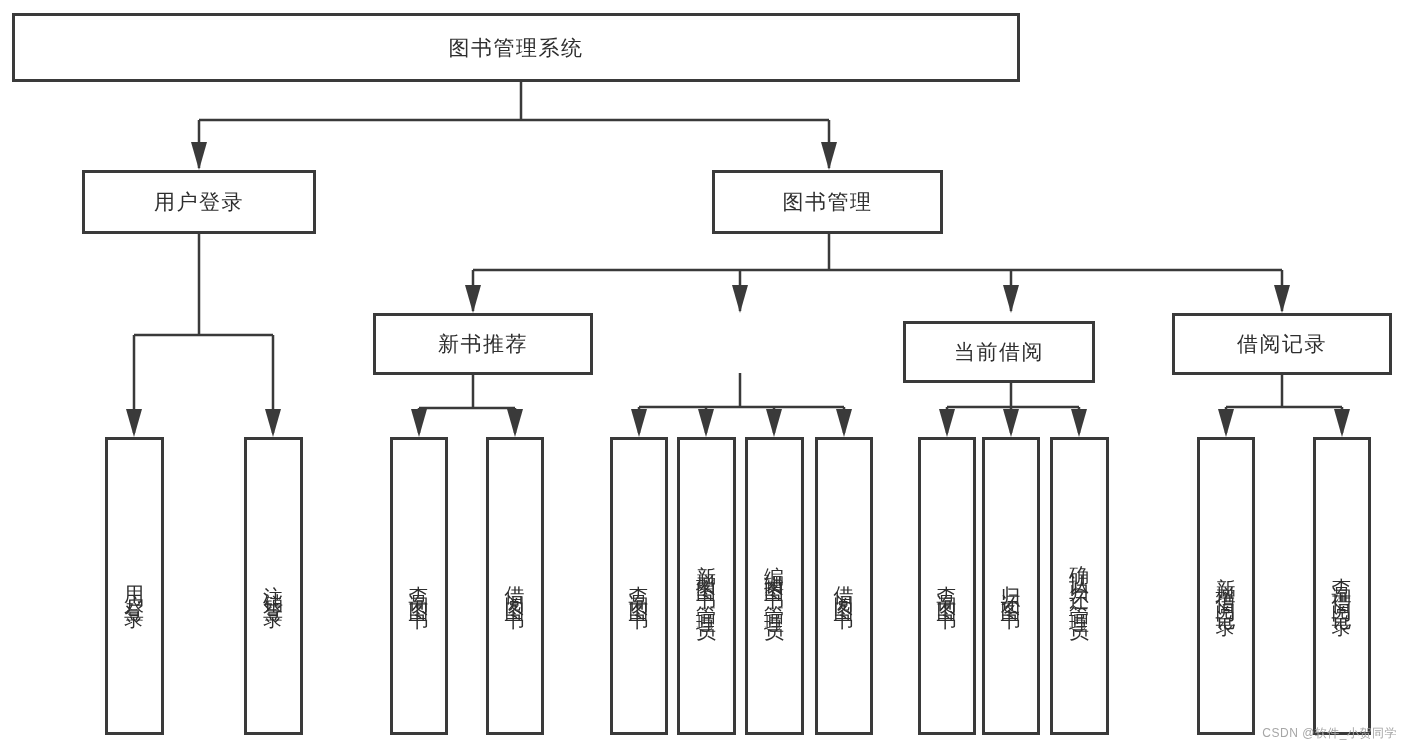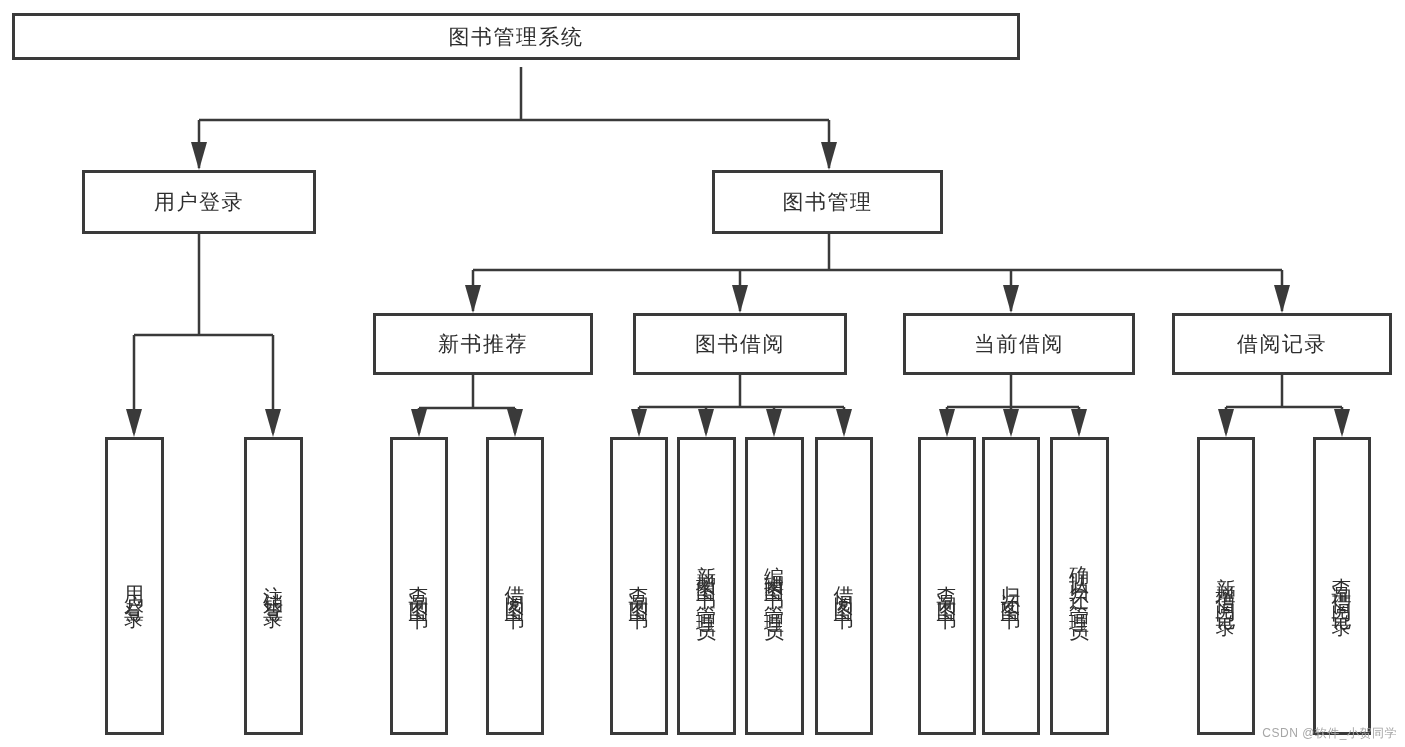--- a/index.html
+++ b/index.html
@@ -73,38 +73,35 @@
       <polygon points="1079,437 1071,409 1087,409"></polygon>
     </g>
 
     <g>
       <path d="M1282 373 V407 M1226 407 H1342 M1226 407 V433 M1342 407 V433"></path>
       <polygon points="1226,437 1218,409 1234,409"></polygon>
       <polygon points="1342,437 1334,409 1350,409"></polygon>
     </g>
   </svg>
 
-  <div class="node h" style="left:12px;top:13px;width:1008px;height:47px">
+  <div class="node h" style="left:12px;top:13px;width:1008px;height:69px">
     <span>图书管理系统</span>
   </div>
 
   <div class="node h" style="left:82px;top:170px;width:234px;height:64px">
     <span>用户登录</span>
   </div>
   <div class="node h" style="left:712px;top:170px;width:231px;height:64px">
     <span>图书管理</span>
   </div>
 
   <div class="node h" style="left:373px;top:313px;width:220px;height:62px">
     <span>新书推荐</span>
   </div>
-  <div class="node h" style="left:633px;top:313px;width:214px;height:62px">
-    <span>图书借阅</span>
-  </div>
-  <div class="node h" style="left:903px;top:313px;width:232px;height:62px">
+  <div class="node h" style="left:903px;top:321px;width:192px;height:62px">
     <span>当前借阅</span>
   </div>
   <div class="node h" style="left:1172px;top:313px;width:220px;height:62px">
     <span>借阅记录</span>
   </div>
 
   <div class="node v" style="left:105px;top:437px;width:59px;height:298px">
     <span>用户登录</span>
   </div>
   <div class="node v" style="left:244px;top:437px;width:59px;height:298px">

